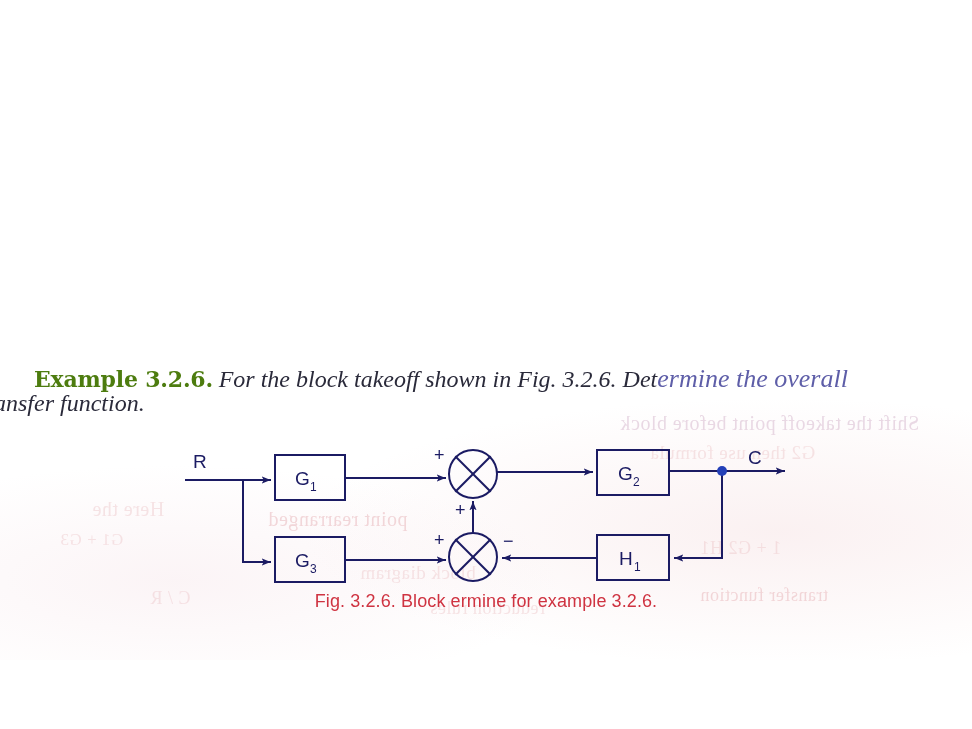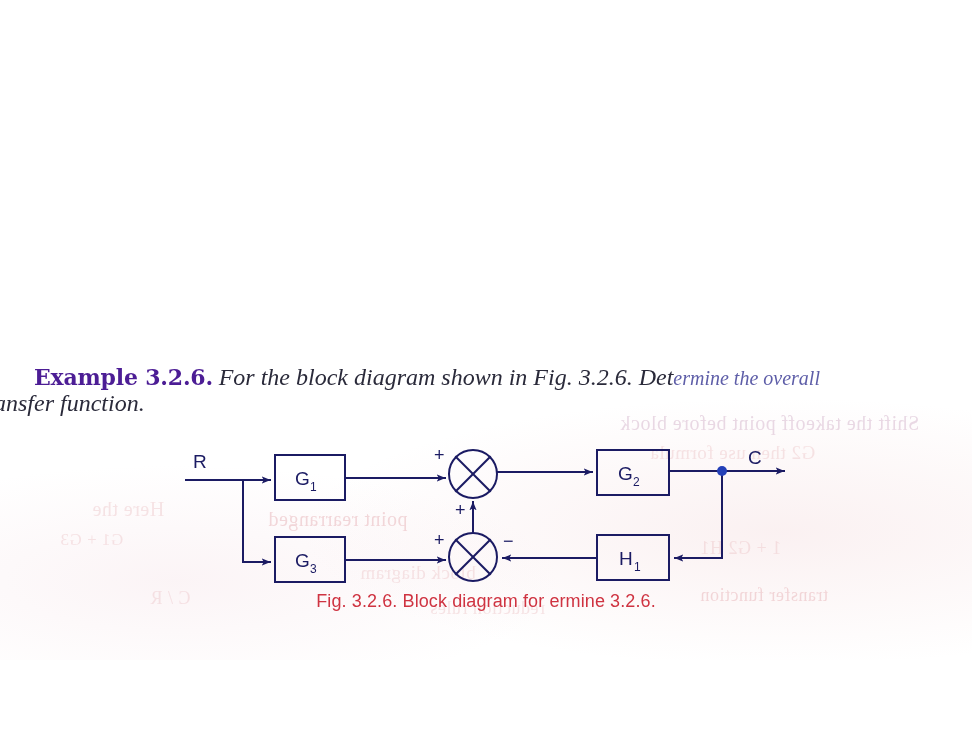--- a/index.html
+++ b/index.html
@@ -58,36 +58,36 @@
     white-space: nowrap;
     font-size: 23px;
   }
   .line2 {
     position: absolute;
     left: -6px; top: 26px;
     white-space: nowrap;
     font-size: 23px;
   }
   .ex-label {
-    color: #4c1d95;
+    color: #4d7c0f;
     font-weight: bold;
     font-family: "DejaVu Serif", serif;
     font-size: 22px;
     letter-spacing: -.2px;
   }
   .stmt-dark {
     color: #2a2a3a;
     font-style: italic;
     font-size: 24px;
     font-family: "Liberation Serif", serif;
   }
   .stmt-blue {
     color: #5e5ea8;
     font-style: italic;
-    font-size: 20px;
+    font-size: 26px;
     font-family: "Liberation Serif", serif;
   }
 
   
   .diagram {
     position: absolute;
     left: 0; top: 0;
     width: 972px; height: 729px;
   }
   svg.dg { position: absolute; left: 0; top: 0; }
@@ -141,21 +141,21 @@
       <div class="bleed b3" style="left: 360px; top: 232px; font-size: 19px;">block diagram</div>
       <div class="bleed b1" style="left: 700px; top: 255px; font-size: 18px;">transfer function</div>
       <div class="bleed b3" style="left: 150px; top: 258px; font-size: 18px;">C / R</div>
       <div class="bleed b3" style="left: 430px; top: 268px; font-size: 18px;">reduction rules</div>
     </div>
   <div class="vignette"></div>
 
   <div class="statement">
     <div class="line1">
       <span class="ex-label">Example 3.2.6.</span>
-      <span class="stmt-dark">For the block diagram shown in Fig. 3.2.6. Det</span><span class="stmt-blue">ermine the overall</span>
+      <span class="stmt-dark">For the block takeoff shown in Fig. 3.2.6. Det</span><span class="stmt-blue">ermine the overall</span>
     </div>
     <div class="line2">
       <span class="stmt-dark">ansfer function.</span>
     </div>
   </div>
 
   <div class="diagram">
     <svg class="dg" width="972" height="729" viewBox="0 0 972 729">
       <defs>
         <marker id="arw" markerWidth="9" markerHeight="8" refX="8.4" refY="4" orient="auto" markerUnits="userSpaceOnUse">
@@ -228,16 +228,16 @@
       <text class="sig-label" x="748" y="464">C</text>
 
       <text class="sign-label" x="434" y="461">+</text>
       <text class="sign-label" x="455" y="516">+</text>
       <text class="sign-label" x="434" y="546">+</text>
       <text class="sign-label" x="503" y="547">−</text>
     </svg>
   </div>
 
   <div class="caption">
-    <span class="cap-bold">Fig. 3.2.6.</span><span> Block diagram for ermine 3.2.6.</span>
+    <span class="cap-bold">Fig. 3.2.6.</span><span> Block ermine for example 3.2.6.</span>
   </div>
 
 </div>
 
 </body></html>

